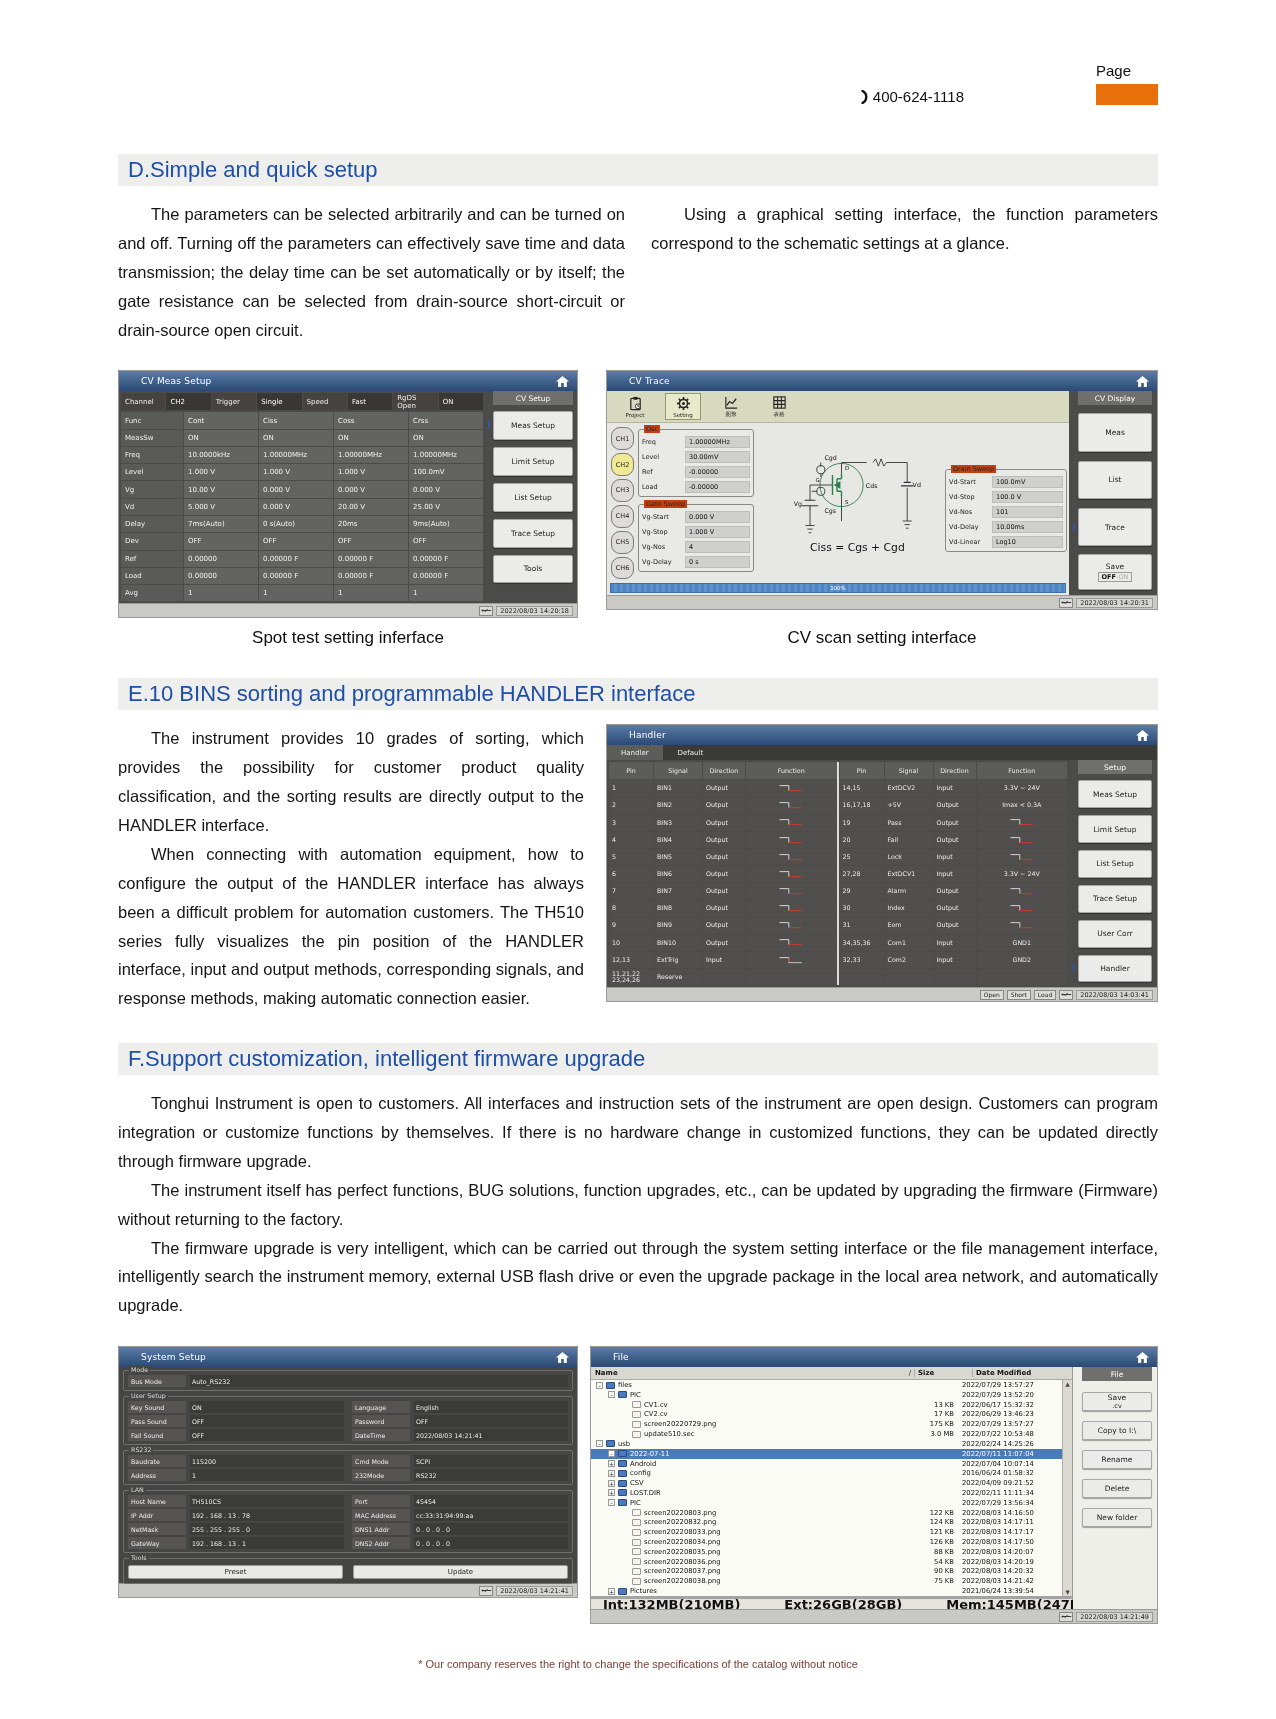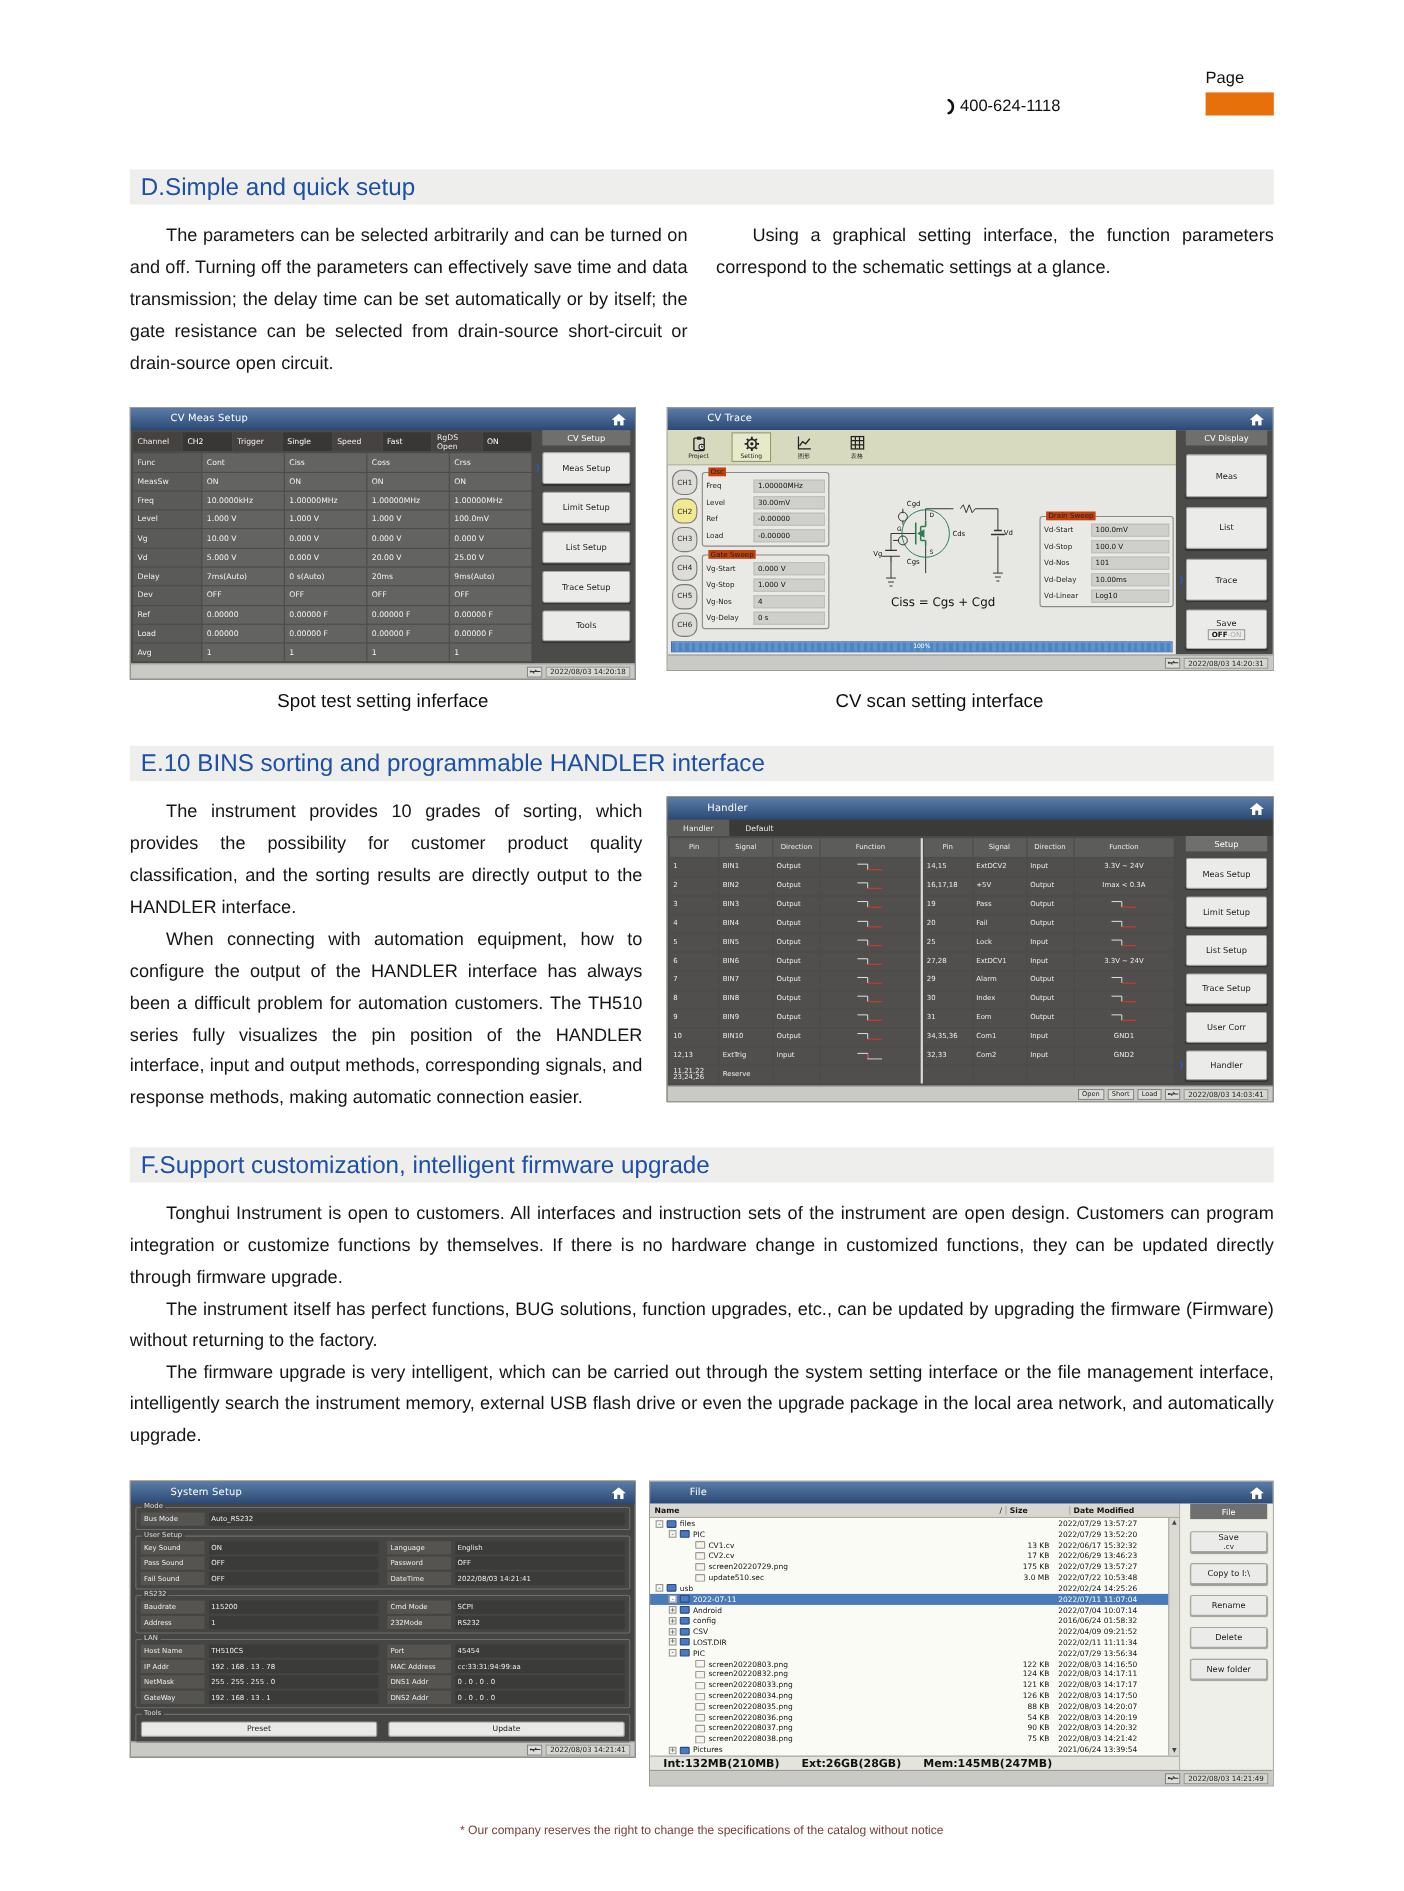--- a/index.html
+++ b/index.html
@@ -13,31 +13,31 @@
 .pagebox{width:62px}
 .page-label{font-size:15px;color:#111;margin-bottom:5px}
 .page-bar{height:21px;background:#e8700a}
 
 
 .sectionbar{background:#eeeeec;color:#1d4fa6;font-size:22px;padding:3px 10px;margin:30px 0 14px 0}
 p.body{font-size:16.5px;line-height:1.75;text-align:justify;text-indent:2em;color:#151515}
 .cols{display:flex;gap:26px}
 .col{flex:1}
 .shots{display:flex;justify-content:space-between;margin-top:26px}
-.caps{display:flex;margin:10px 0 24px 0}
+.caps{display:flex;justify-content:space-between;margin:10px 0 24px 0}
 .cap{font-size:17px;color:#0e0e0e;text-align:center}
 .cap.l{width:460px}.cap.r{width:552px}
 .erow{display:flex;gap:22px;margin-top:4px}
 .erow .etext{flex:1}
 .footnote{text-align:center;font-size:11px;color:#7a4038;margin-top:34px}
 
 
 .win{border:1px solid #9a9a96;font-family:"DejaVu Sans",sans-serif;display:flex;flex-direction:column}
 .tbar{height:20px;background:linear-gradient(#5a7ca6,#2b4976);color:#fff;display:flex;align-items:center;padding:0 8px;font-size:9px;flex:0 0 auto}
-.tbar .ttl{margin-left:28px;letter-spacing:.2px}
+.tbar .ttl{margin-left:14px;letter-spacing:.2px}
 .homeic{margin-left:auto;width:13px;height:11px}
 .statusbar{height:14px;background:#c9c9c5;border-top:1px solid #9a9a96;display:flex;align-items:center;justify-content:flex-end;gap:3px;padding:0 4px;font-size:6.5px;color:#222;flex:0 0 auto}
 .usb{width:14px;height:10px;background:#dcdcd8;border:1px solid #888;display:flex;align-items:center;justify-content:center}
 .stime{background:#d6d6d2;border:1px solid #9a9a96;padding:0 3px;height:10px;display:flex;align-items:center}
 .mini{border:1px solid #888;background:#dcdcd8;padding:0 3px;font-size:6px;height:10px;display:flex;align-items:center}
 .sidehdr{height:14px;background:#6f6f6d;color:#fff;font-size:7.5px;display:flex;align-items:center;justify-content:center;flex:0 0 auto}
 .sbtn{background:#ebebe9;border:1px solid #a6a6a2;border-radius:2px;display:flex;flex-direction:column;align-items:center;justify-content:center;font-size:7.5px;color:#1c1c1c;position:relative;box-shadow:0 1px 1px rgba(0,0,0,.35)}
 .sbtn .chev{display:none;position:absolute;left:-7px;color:#2a5ad0;font-weight:bold;font-size:8px}
 .sbtn.active .chev{display:block}
 .sbtn .sub{font-size:6.5px}
@@ -143,21 +143,21 @@
 .frow .fdate{width:100px;flex:0 0 auto}
 .frow.sel{background:#4a7ab8;color:#fff}
 .lvl0 .fname{padding-left:5px}.lvl1 .fname{padding-left:17px}.lvl2 .fname{padding-left:31px}
 .exp{width:7px;height:7px;border:1px solid #999;background:#f4f4ee;color:#333;font-size:6px;line-height:5px;text-align:center;flex:0 0 auto}
 .exp:empty{visibility:hidden;border:none}
 .sel .exp{background:#fff}
 .ficon{width:9px;height:7px;flex:0 0 auto;border-radius:1px}
 .dir .ficon{background:#4a79c0;border:1px solid #2a4a80}
 .doc .ficon{background:#f8f6ec;border:1px solid #999}
 .fscroll{width:10px;background:#dadad2;border-left:1px solid #aaa;display:flex;flex-direction:column;justify-content:space-between;align-items:center;font-size:5.5px;color:#444;flex:0 0 auto;padding:1px 0}
-.storage{height:13px;background:#e4e4dc;border-top:1px solid #a3a3a3;display:flex;align-items:center;gap:20px;padding:0 12px;font-size:10px;font-weight:bold;color:#111;flex:0 0 auto}
+.storage{height:13px;background:#e4e4dc;border-top:3px solid #a3a3a3;display:flex;align-items:center;gap:44px;padding:0 12px;font-size:13px;font-weight:bold;color:#111;flex:0 0 auto}
 .f-side{width:84px;background:#efefe9;display:flex;flex-direction:column;padding:0 5px 5px 9px;gap:9px}
 .f-side .sbtn{height:19px;flex:0 0 auto}
 </style>
 </head>
 <body>
 
 <div class="page">
 
   <div class="pheader">
     <div class="phone">

